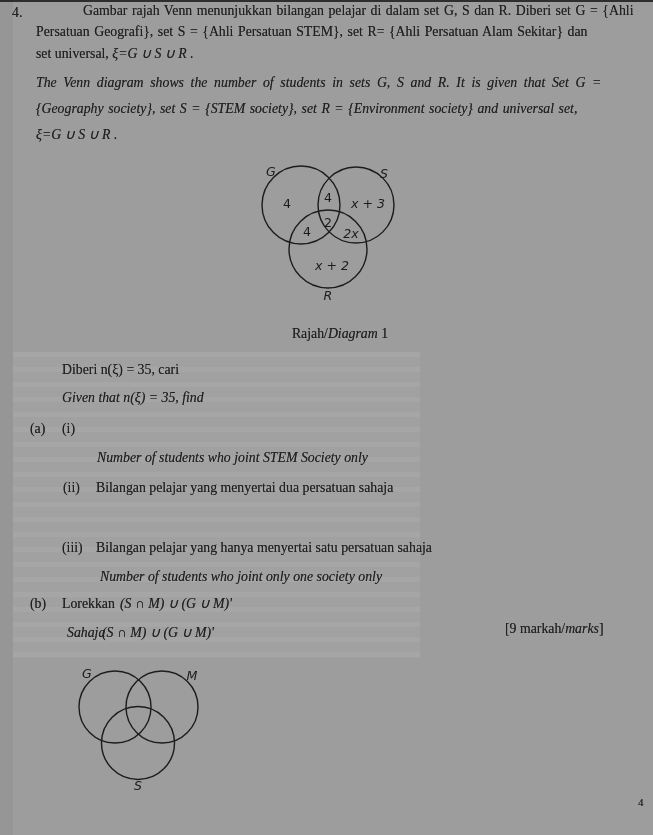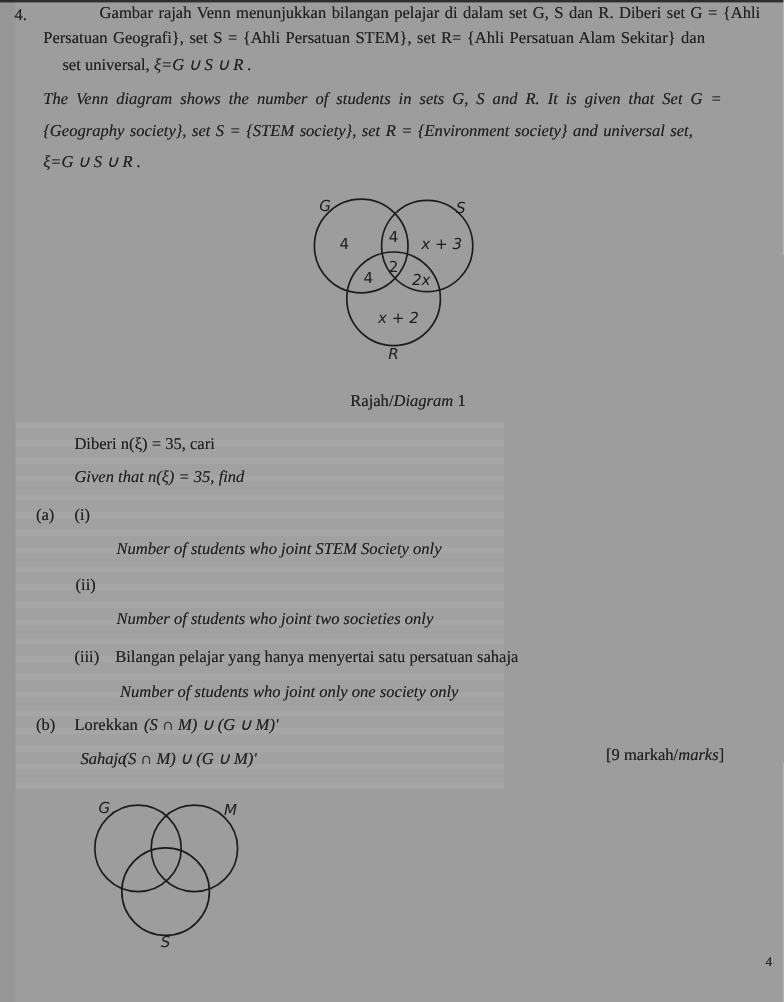--- a/index.html
+++ b/index.html
@@ -33,21 +33,21 @@
 <div class="page">
   <div class="topline"></div>
   <div class="edge-shade"></div>
   <div class="light-band"></div>
   <div class="streaks"></div>
 
   <div class="t" style="left:12px; top:5px;">4.</div>
 
   <div class="t jw" style="left:36px; top:3px;margin-left:47px;">Gambar rajah Venn menunjukkan bilangan pelajar di dalam set G, S dan R. Diberi set G = {Ahli</div>
   <div class="t jw" style="left:36px; top:24px;">Persatuan Geografi}, set S = {Ahli Persatuan STEM}, set R= {Ahli Persatuan Alam Sekitar} dan</div>
-  <div class="t" style="left:36px; top:46px;margin-left:16px;">
+  <div class="t" style="left:36px; top:46px;">
     <span>set universal, </span><span class="it">ξ=G ∪ S ∪ R .</span>
   </div>
 
   <div class="t it jwide" style="left:36px; top:75px;">The Venn diagram shows the number of students in sets G, S and R. It is given that Set G =</div>
   <div class="t it jw" style="left:36px; top:101px;">{Geography society}, set S = {STEM society}, set R = {Environment society} and universal set,</div>
   <div class="t it" style="left:36px; top:127px;">ξ=G ∪ S ∪ R .</div>
 
   <svg class="venn" style="left:230px; top:160px;" width="220" height="150" viewBox="0 0 220 150">
     <circle cx="71" cy="45" r="39"></circle>
     <circle cx="126" cy="45" r="38"></circle>
@@ -70,21 +70,21 @@
 
   <div class="t" style="left:62px; top:362px;">Diberi n(ξ) = 35, cari</div>
   <div class="t it" style="left:62px; top:390px;">Given that n(ξ) = 35, find</div>
 
   <div class="t" style="left:30px; top:421px;">(a)</div>
 
   <div class="t" style="left:62px; top:421px;">(i)</div>
   <div class="t it" style="left:97px; top:450px;">Number of students who joint STEM Society only</div>
 
   <div class="t" style="left:63px; top:480px;">(ii)</div>
-  <div class="t it" style="left:97px; top:508px;">Number of students who joint two societies only</div>
+  <div class="t" style="left:96px; top:480px;">Bilangan pelajar yang menyertai dua persatuan sahaja</div>
 
   <div class="t" style="left:62px; top:540px;">(iii)</div>
   <div class="t" style="left:96px; top:540px;">Bilangan pelajar yang hanya menyertai satu persatuan sahaja</div>
   <div class="t it" style="left:100px; top:569px;">Number of students who joint only one society only</div>
 
   <div class="t" style="left:30px; top:596px;">(b)</div>
   <div class="t" style="left:62px; top:596px;">Lorekkan</div>
   <div class="t it" style="left:120px; top:596px;">(S ∩ M) ∪ (G ∪ M)'</div>
 
   <div class="t it" style="left:67px; top:625px;">Sahaja</div>

